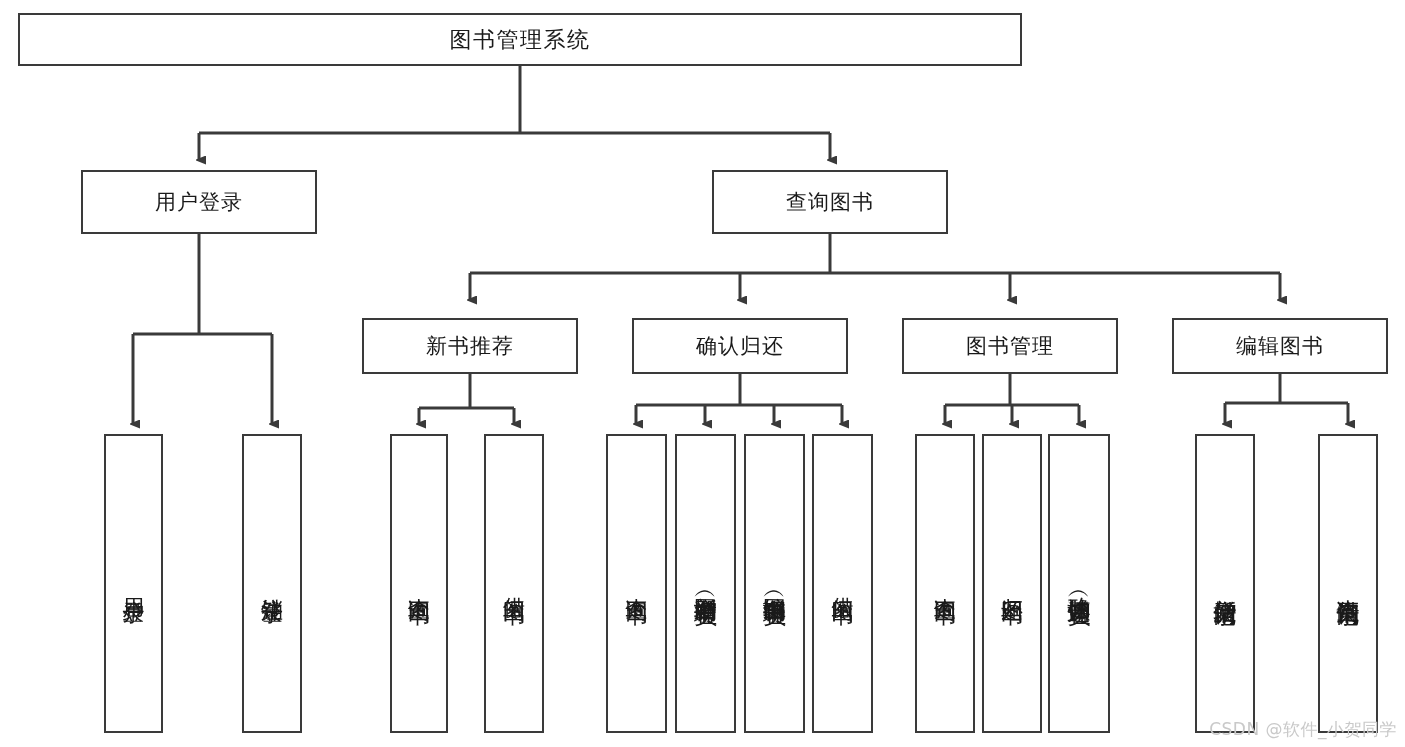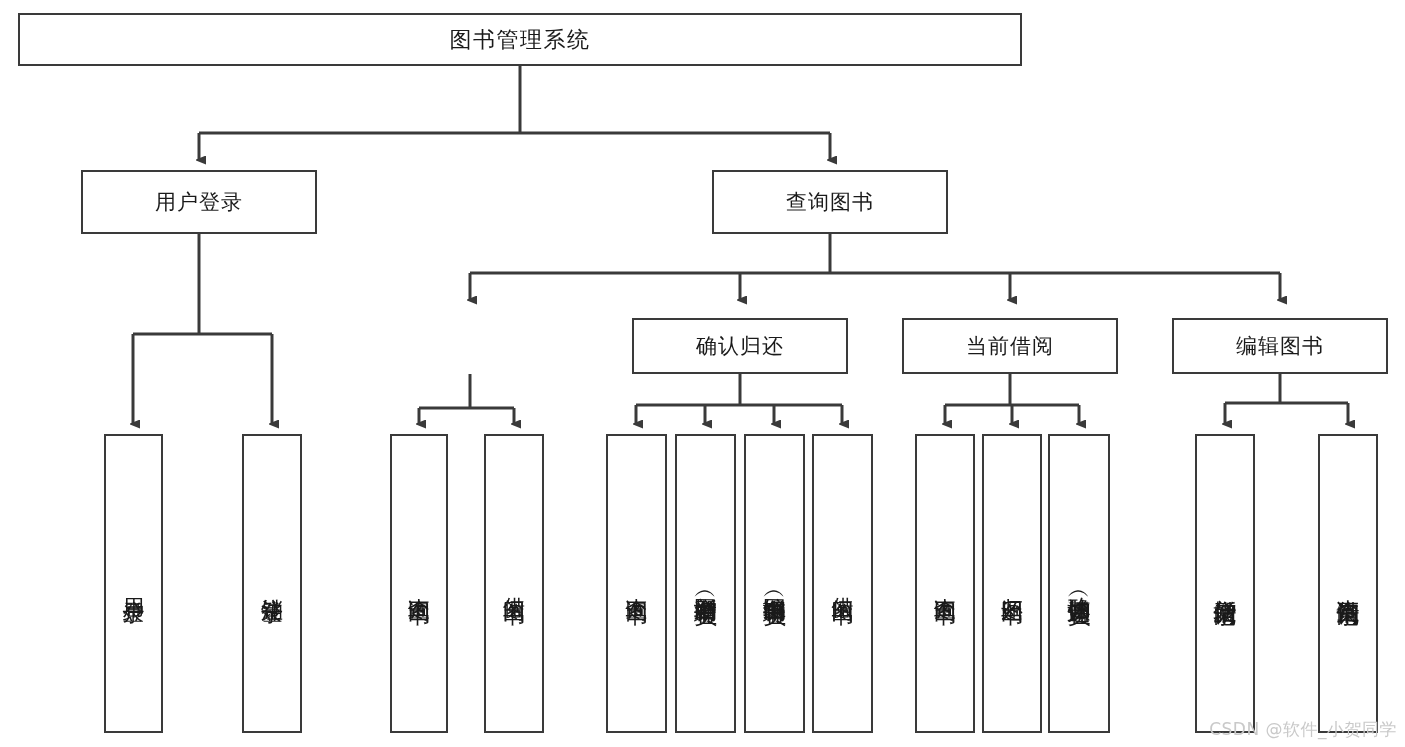--- a/index.html
+++ b/index.html
@@ -137,25 +137,28 @@
     <span class="label">图书管理系统</span>
   </div>
 
   <div class="node horiz" style="left:81px; top:170px; width:236px; height:64px;">
     <span class="label">用户登录</span>
   </div>
   <div class="node horiz" style="left:712px; top:170px; width:236px; height:64px;">
     <span class="label">查询图书</span>
   </div>
 
+  <div class="node horiz" style="left:362px; top:318px; width:216px; height:56px;">
+    <span class="label">新书推荐</span>
+  </div>
   <div class="node horiz" style="left:632px; top:318px; width:216px; height:56px;">
     <span class="label">确认归还</span>
   </div>
   <div class="node horiz" style="left:902px; top:318px; width:216px; height:56px;">
-    <span class="label">当前借阅</span>
+    <span class="label">图书管理</span>
   </div>
   <div class="node horiz" style="left:1172px; top:318px; width:216px; height:56px;">
     <span class="label">编辑图书</span>
   </div>
 
   <div class="node vert" style="left:104px; top:434px; width:59px; height:299px;">
     <span class="label">用户登录</span>
   </div>
   <div class="node vert" style="left:242px; top:434px; width:60px; height:299px;">
     <span class="label">注销登录</span>

